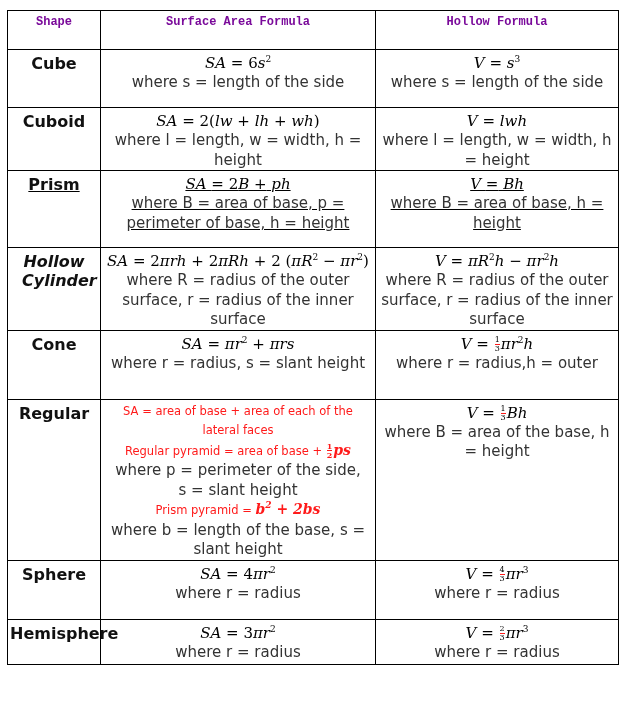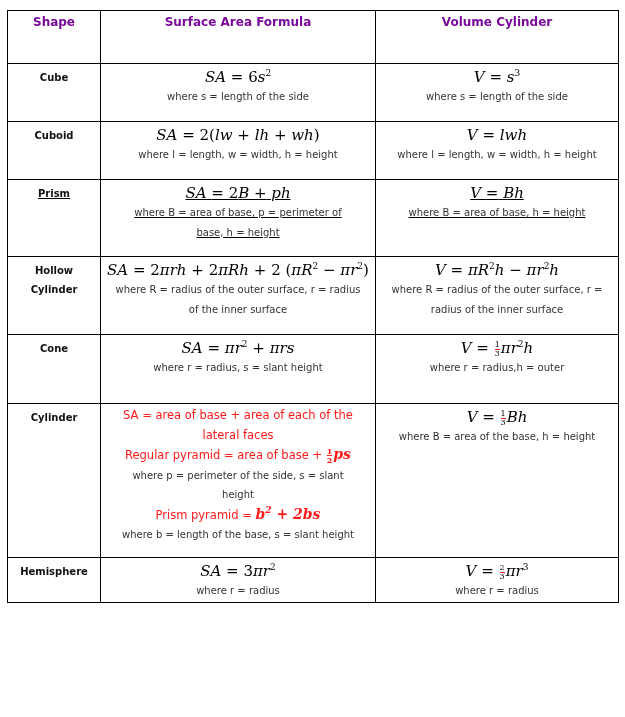--- a/index.html
+++ b/index.html
@@ -10,33 +10,33 @@
     width: 611px; border-collapse: collapse; table-layout: fixed;
   }
   table.formulas td, table.formulas th {
     border: 1px solid #000; vertical-align: top; text-align: center;
     padding: 4px 2px 0 2px; box-sizing: border-box;
   }
   col.c1 { width: 93px; }
   col.c2 { width: 275px; }
   col.c3 { width: 243px; }
   th { font-size: 12px; font-weight: bold; color: #7a0a9a; padding-top: 5px; }
-  td.shape { font-size: 10px; font-weight: bold; color: #111; padding-top: 6px; line-height: 19px; }
+  td.shape { font-size: 16px; font-weight: bold; color: #111; padding-top: 6px; line-height: 19px; }
   .f { color: #000000; font-family: "DejaVu Serif", serif; font-style: italic;
        font-size: 15px; line-height: 19px; display: block; white-space: nowrap; }
   .f .n { font-style: normal; }
-  .t { color: #333; font-size: 10px; line-height: 19.5px; display: block; }
+  .t { color: #333; font-size: 15px; line-height: 19.5px; display: block; }
   .rt { color: #ff1a1a; font-size: 11.5px; line-height: 19.5px; display: block; }
   .rm { font-family: "DejaVu Serif", serif; font-style: italic; font-weight: bold; font-size: 14px; }
   sup { font-size: 9px; line-height: 0; }
   .frac { display: inline-block; vertical-align: middle; font-size: 8px; line-height: 8px;
           text-align: center; font-style: normal; margin: 0 1px; }
   .frac span { display: block; }
   .frac .num { border-bottom: 1px solid #ff1a1a; }
-  tr.h-head { height: 53px; }
+  tr.h-head { height: 39px; font-family: Liberation Mono, monospace; }
   tr.h-cube { height: 58px; }
   tr.h-cuboid { height: 58px; }
   tr.h-prism { height: 77px; text-decoration: underline; }
   tr.h-cyl { height: 58px; }
   tr.h-hollow { height: 78px; }
   tr.h-cone { height: 69px; }
   tr.h-pyr { height: 154px; }
   tr.h-sphere { height: 59px; }
   tr.h-hemi { height: 45px; }
 </style>
@@ -46,21 +46,21 @@
 <table class="formulas">
   <colgroup>
       <col class="c1">
       <col class="c2">
       <col class="c3">
     </colgroup>
   <thead>
     <tr class="h-head">
       <th>Shape</th>
       <th>Surface Area Formula</th>
-      <th>Volume Cylinder</th>
+      <th>Hollow Formula</th>
     </tr>
   </thead>
   <tbody>
 
     <tr class="h-cube">
       <td class="shape">Cube</td>
       <td>
         <span class="f">SA <span class="n">=</span> <span class="n">6</span>s<sup class="n">2</sup></span>
         <span class="t">where s = length of the side</span>
       </td>
@@ -89,21 +89,21 @@
         <span class="t" style="padding:0 22px;">where B = area of base, p = perimeter of base, h = height</span>
       </td>
       <td>
         <span class="f">V <span class="n">=</span> Bh</span>
         <span class="t">where B = area of base, h = height</span>
       </td>
     </tr>
 
 
     <tr class="h-hollow">
-      <td class="shape" style="padding-left:14px;padding-right:14px;">Hollow Cylinder</td>
+      <td class="shape" style="padding-left:14px;padding-right:14px;font-style:italic;">Hollow Cylinder</td>
       <td>
         <span class="f">SA <span class="n">= 2</span>πrh <span class="n">+ 2</span>πRh <span class="n">+ 2 (</span>πR<sup class="n">2</sup> <span class="n">−</span> πr<sup class="n">2</sup><span class="n">)</span></span>
         <span class="t" style="padding:0 10px;">where R = radius of the outer surface, r = radius of the inner surface</span>
       </td>
       <td>
         <span class="f">V <span class="n">=</span> πR<sup class="n">2</sup>h <span class="n">−</span> πr<sup class="n">2</sup>h</span>
         <span class="t">where R = radius of the outer surface, r = radius of the inner surface</span>
       </td>
     </tr>
 
@@ -113,40 +113,51 @@
         <span class="f">SA <span class="n">=</span> πr<sup class="n">2</sup> <span class="n">+</span> πrs</span>
         <span class="t">where r = radius, s = slant height</span>
       </td>
       <td>
         <span class="f">V <span class="n">=</span> <span class="frac"><span class="num">1</span><span>3</span></span>πr<sup class="n">2</sup>h</span>
         <span class="t">where r = radius,h = outer</span>
       </td>
     </tr>
 
     <tr class="h-pyr">
-      <td class="shape">Cylinder</td>
+      <td class="shape">Regular</td>
       <td style="padding-top:2px;">
         <span class="rt">SA = area of base + area of each of the lateral faces</span>
         <span class="rt">
           <span>Regular pyramid = area of base +</span>
           <span class="rm"><span class="frac"><span class="num">1</span><span>2</span></span>ps</span>
         </span>
         <span class="t" style="padding:0 12px;">where p = perimeter of the side, s = slant height</span>
         <span class="rt">
           <span>Prism pyramid =</span>
           <span class="rm">b<sup>2</sup> + 2bs</span>
         </span>
         <span class="t">where b = length of the base, s = slant height</span>
       </td>
       <td>
         <span class="f">V <span class="n">=</span> <span class="frac"><span class="num">1</span><span>3</span></span>Bh</span>
         <span class="t">where B = area of the base, h = height</span>
       </td>
     </tr>
 
+    <tr class="h-sphere">
+      <td class="shape">Sphere</td>
+      <td>
+        <span class="f">SA <span class="n">= 4</span>πr<sup class="n">2</sup></span>
+        <span class="t">where r = radius</span>
+      </td>
+      <td>
+        <span class="f">V <span class="n">=</span> <span class="frac"><span class="num">4</span><span>3</span></span>πr<sup class="n">3</sup></span>
+        <span class="t">where r = radius</span>
+      </td>
+    </tr>
 
     <tr class="h-hemi">
       <td class="shape">Hemisphere</td>
       <td>
         <span class="f">SA <span class="n">= 3</span>πr<sup class="n">2</sup></span>
         <span class="t">where r = radius</span>
       </td>
       <td>
         <span class="f">V <span class="n">=</span> <span class="frac"><span class="num">2</span><span>3</span></span>πr<sup class="n">3</sup></span>
         <span class="t">where r = radius</span>

